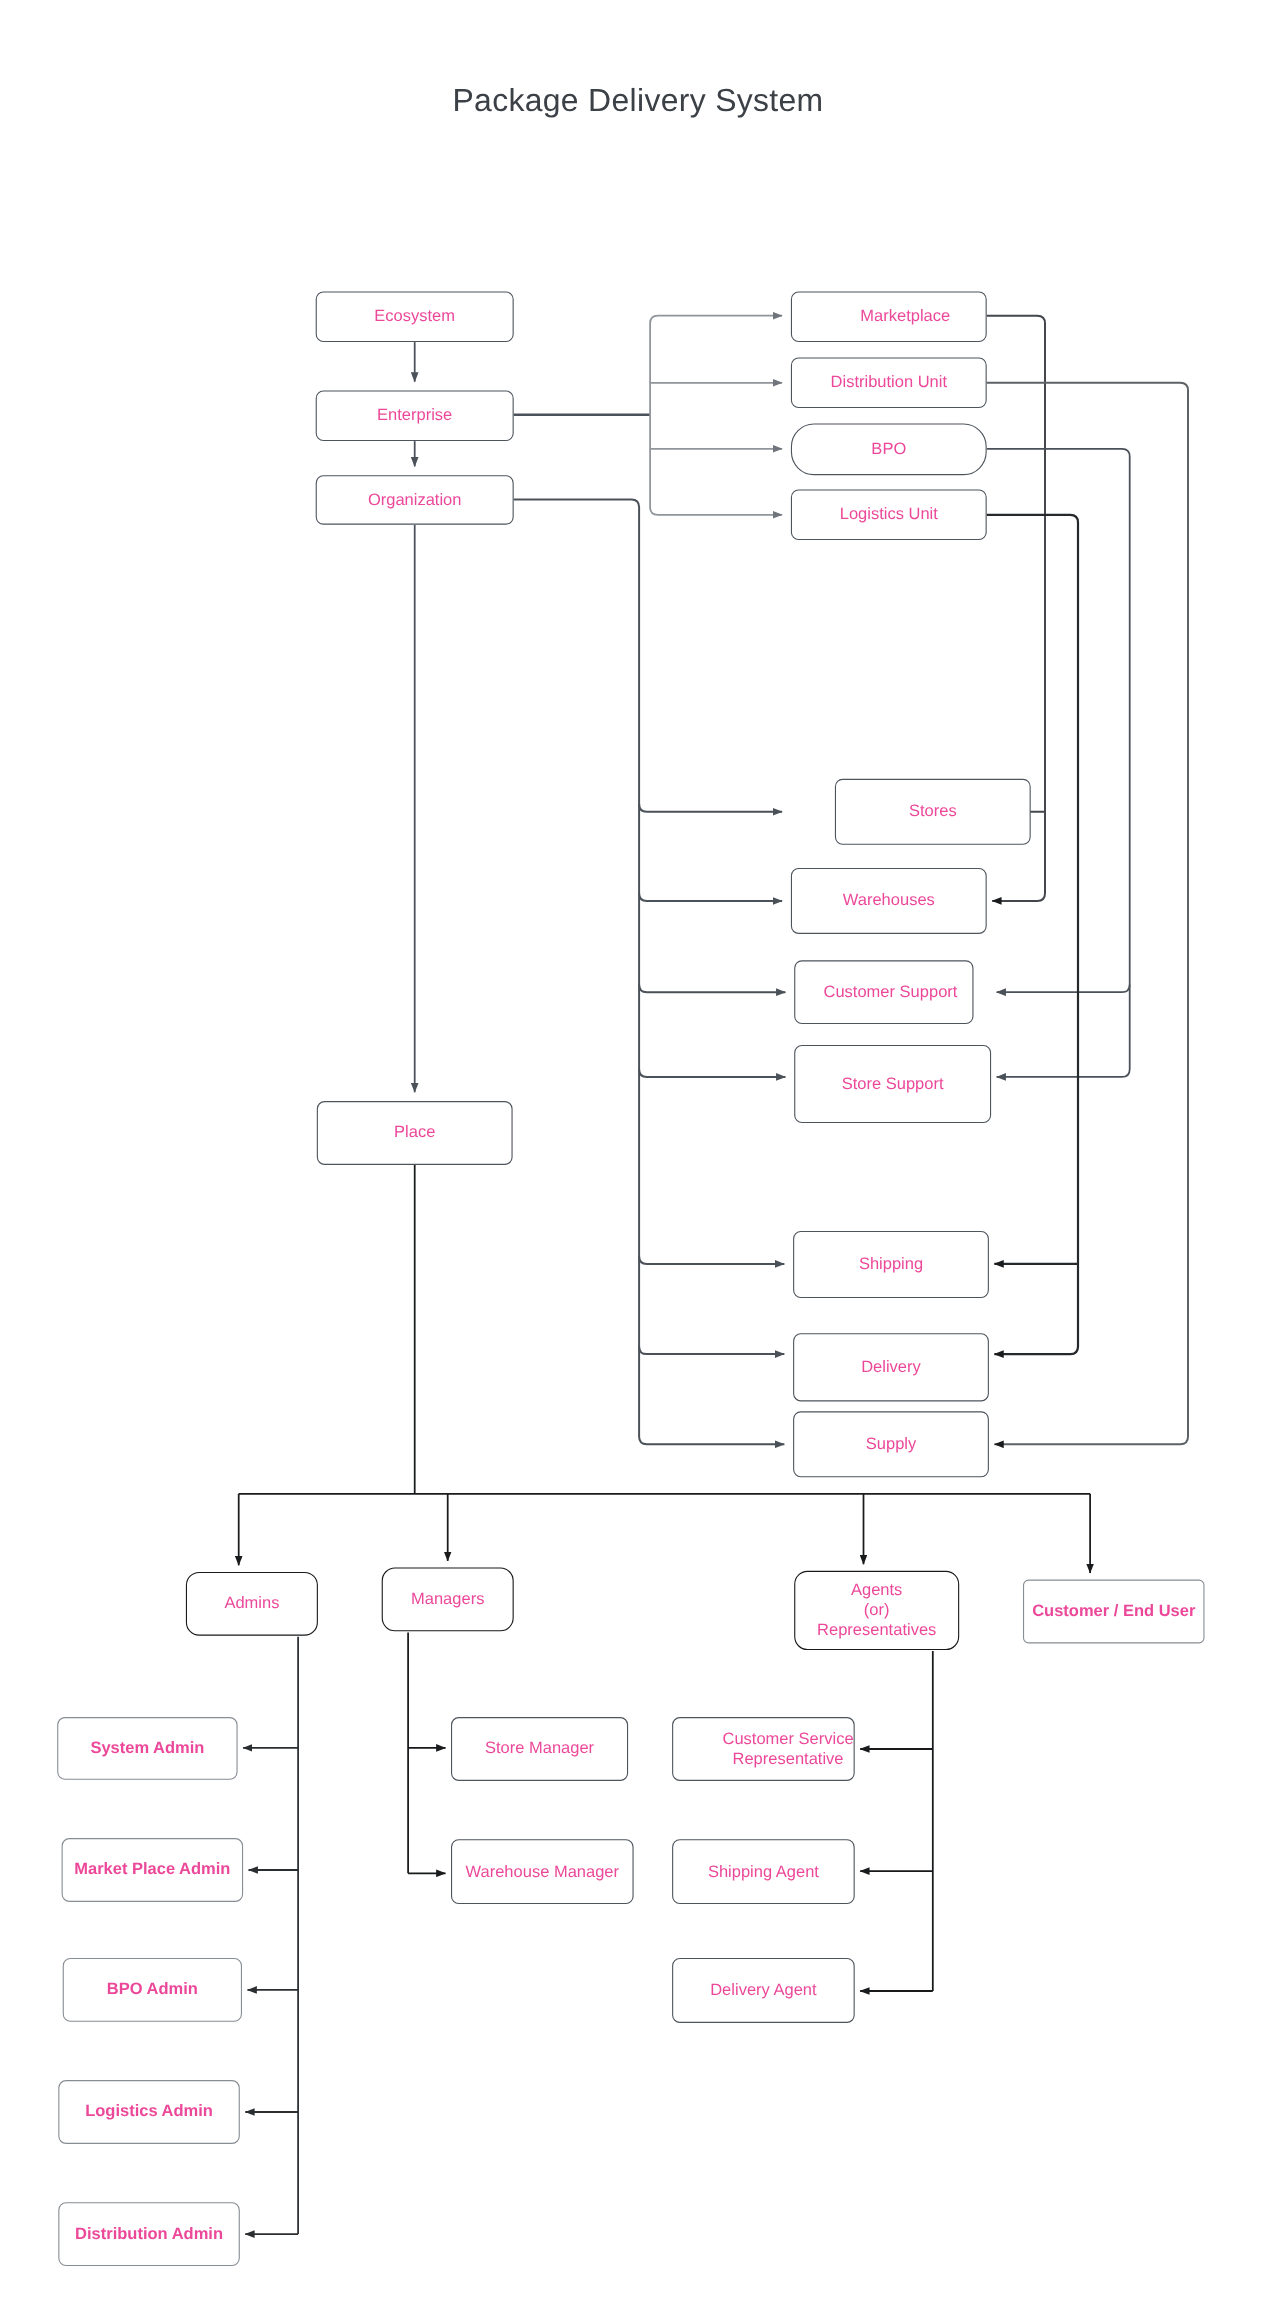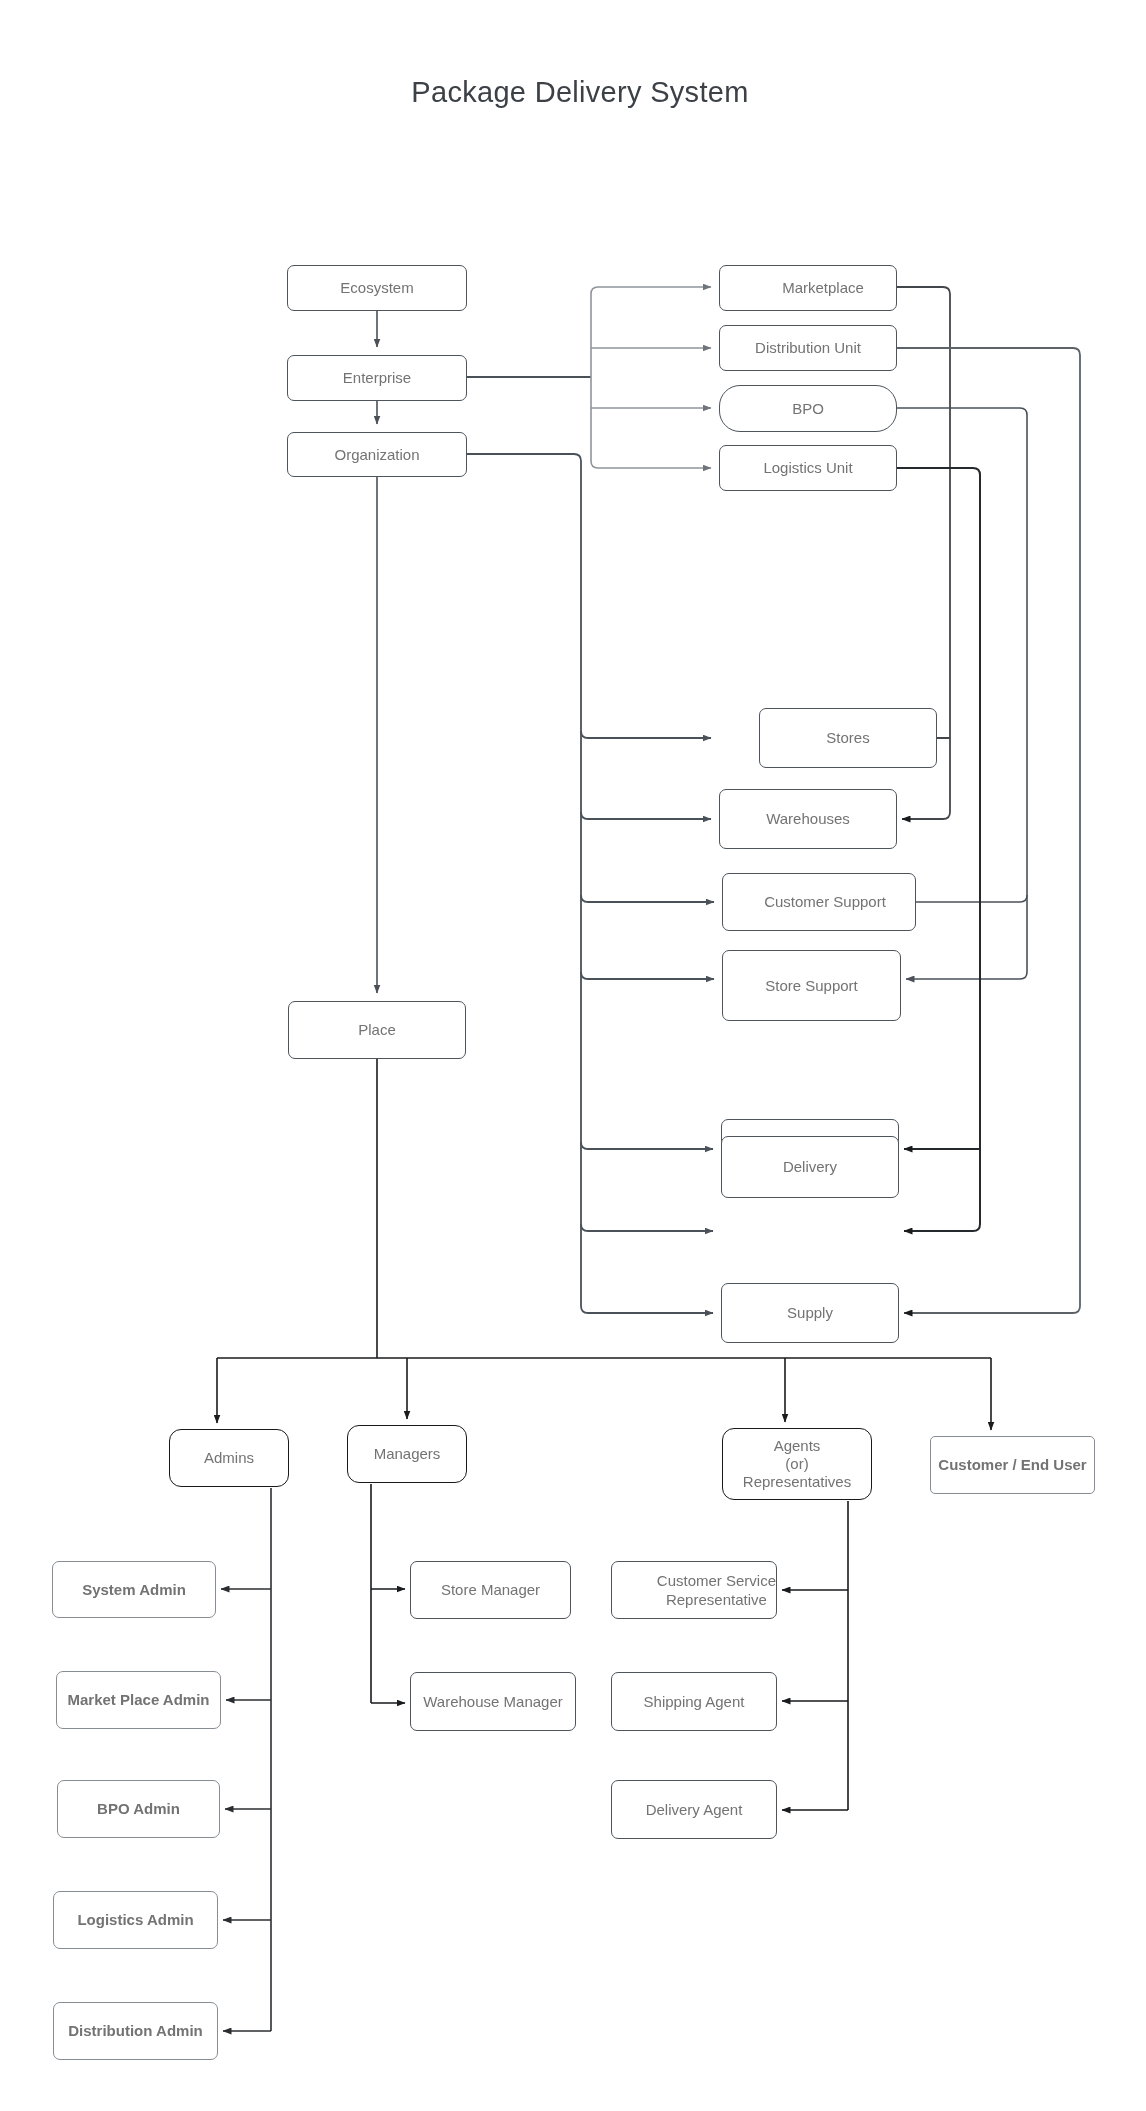--- a/index.html
+++ b/index.html
@@ -2,40 +2,40 @@
 <html><head>
 <meta charset="utf-8">
 <style>
   html,body{margin:0;padding:0;background:#ffffff;}
   body{font-family:"Liberation Sans", sans-serif;}
   #canvas{position:relative;width:1146px;height:2111px;background:#ffffff;overflow:hidden;}
   #title{position:absolute;top:76px;left:0;width:1160px;text-align:center;
          font-size:29px;font-weight:400;color:#3c4147;letter-spacing:0.3px;}
   svg.wires{position:absolute;left:0;top:0;width:1146px;height:2111px;}
   .node{position:absolute;display:flex;align-items:center;justify-content:center;
-        text-align:center;background:#ffffff;color:#737373;font-size:15px;line-height:20px;
+        text-align:center;background:#ffffff;color:#ec4899;font-size:15px;line-height:20px;
         border:1.5px solid #4d545c;border-radius:7px;box-sizing:border-box;}
   .node.gray{border-color:#878d94;font-weight:bold;}
   .node.parent{border:1.7px solid #17191b;border-radius:12px;}
   .node .ml{display:block;}
   
   .n-ecosystem{left:287px;top:265px;width:180px;height:46px;}
   .n-enterprise{left:287px;top:355px;width:180px;height:46px;}
   .n-organization{left:287px;top:432px;width:180px;height:45px;}
   .n-roles{left:288px;top:1001px;width:178px;height:58px;}
   .n-marketplace{left:719px;top:265px;width:178px;height:46px;padding-left:30px;}
   .n-distribution-unit{left:719px;top:325px;width:178px;height:46px;}
   .n-bpo{left:719px;top:385px;width:178px;height:47px;border-radius:21px;}
   .n-logistics-unit{left:719px;top:445px;width:178px;height:46px;}
   .n-stores{left:719px;top:708px;width:178px;height:60px;margin-left:40px;}
   .n-warehouses{left:719px;top:789px;width:178px;height:60px;}
-  .n-customer-support{left:722px;top:873px;width:194px;height:58px;padding-left:12px;}
+  .n-customer-support{left:722px;top:873px;width:163px;height:58px;padding-left:12px;}
   .n-store-support{left:722px;top:950px;width:179px;height:71px;}
   .n-shipping{left:721px;top:1119px;width:178px;height:61px;}
-  .n-delivery{left:721px;top:1136px;width:178px;height:62px;}
+  .n-delivery{left:721px;top:1212px;width:178px;height:62px;}
   .n-supply{left:721px;top:1283px;width:178px;height:60px;}
   .n-admins{left:169px;top:1429px;width:120px;height:58px;}
   .n-managers{left:347px;top:1425px;width:120px;height:58px;}
   .n-agents{left:722px;top:1428px;width:150px;height:72px;line-height:18px;}
   .n-customer-end-user{left:930px;top:1436px;width:165px;height:58px;border-radius:5px;}
   .n-system-admin{left:52px;top:1561px;width:164px;height:57px;}
   .n-market-place-admin{left:56px;top:1671px;width:165px;height:58px;}
   .n-bpo-admin{left:57px;top:1780px;width:163px;height:58px;}
   .n-logistics-admin{left:53px;top:1891px;width:165px;height:58px;}
   .n-distribution-admin{left:53px;top:2002px;width:165px;height:58px;}

